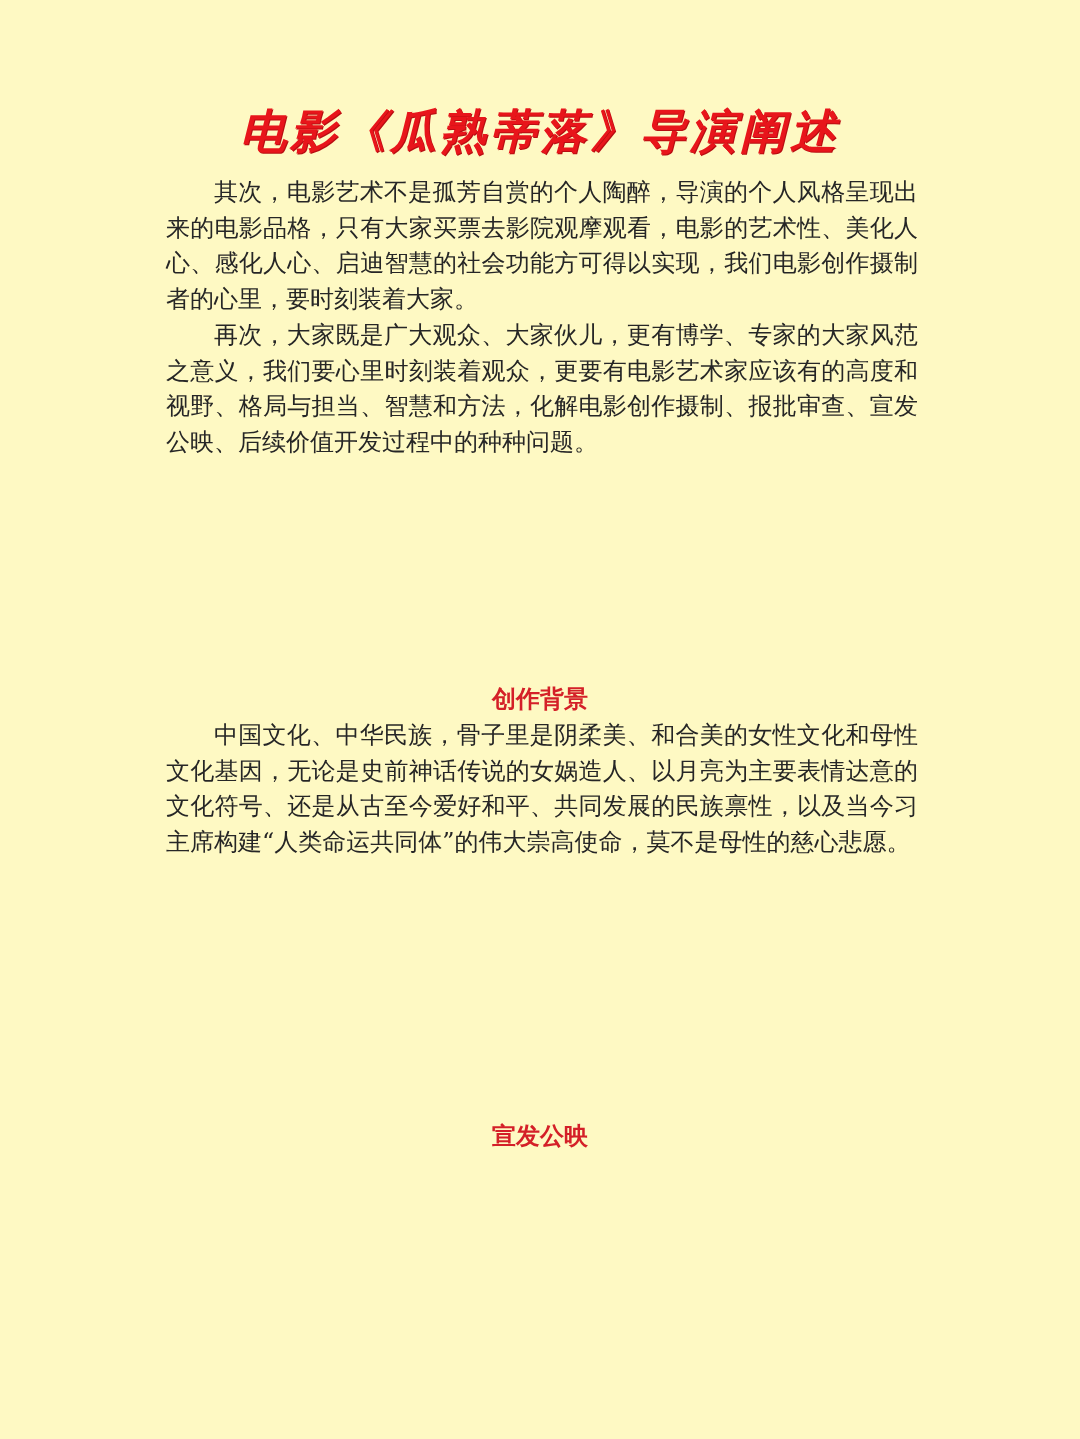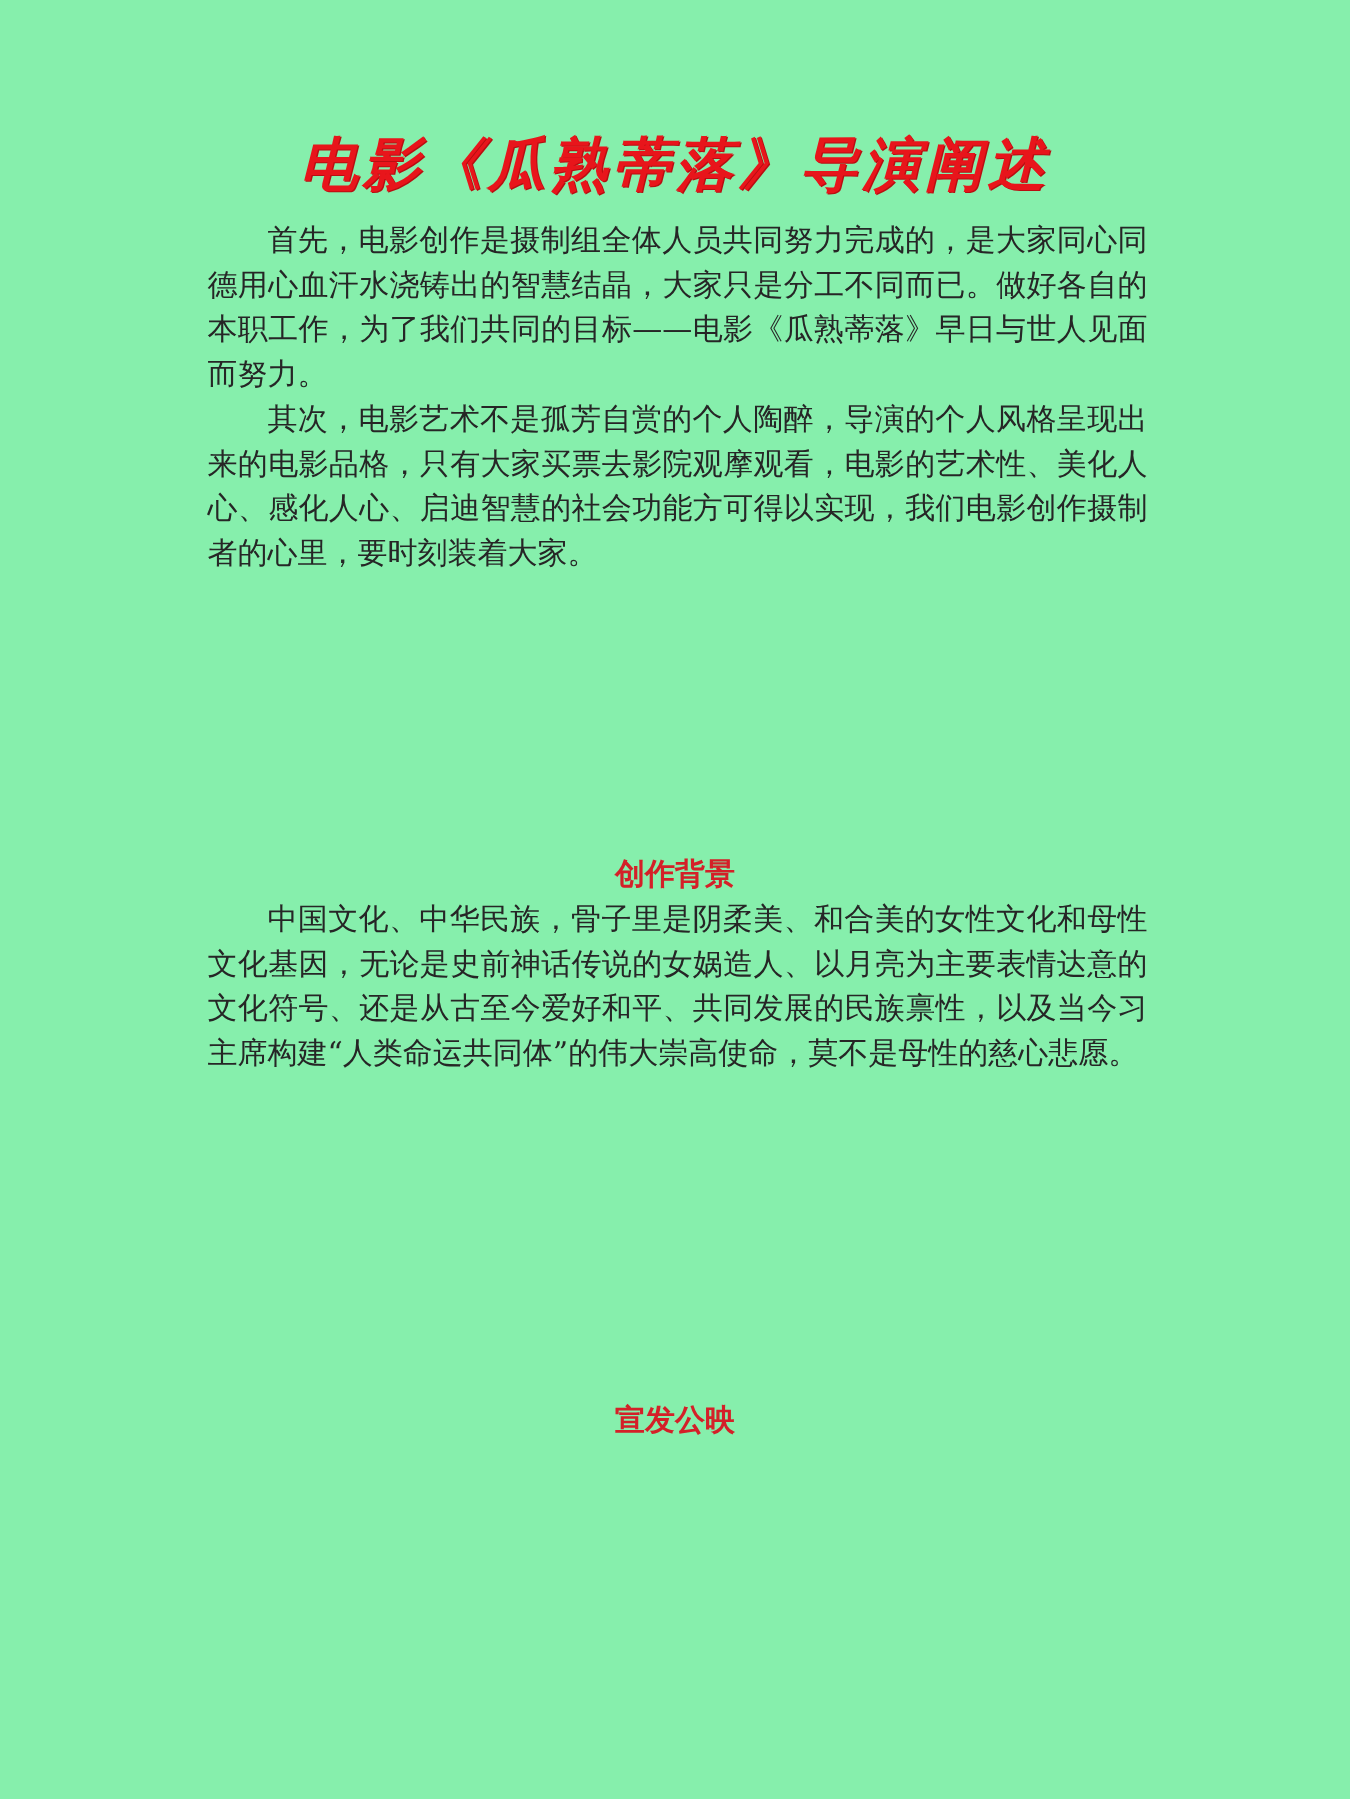--- a/index.html
+++ b/index.html
@@ -1,17 +1,17 @@
 <!DOCTYPE html>
 <html><head>
 <meta charset="utf-8">
 <style>
   html, body { margin: 0; padding: 0; background: #ffffff; }
   body { width: 1080px; height: 1439px; position: relative; overflow: hidden; }
-  .page { position: absolute; left: 0; top: 0; width: 1080px; height: 1439px; background: #86efac; }
+  .page { position: absolute; left: 0; top: 0; width: 1080px; height: 1439px; background: #fef9c3; }
   .title {
     position: absolute; left: 0; top: 96px; width: 1080px; text-align: center;
     font-family: "DejaVu Serif", serif; font-weight: bold; font-style: italic;
     font-size: 46px; line-height: 70px; letter-spacing: 4px;
     color: #e8151b; text-shadow: 1px 1px 0 #b80e12;
   }
   .body-text {
     position: absolute; left: 166px; width: 752px;
     font-family: "DejaVu Serif", serif; font-size: 24px; color: #262626;
   }
@@ -22,22 +22,22 @@
     color: #d42028; line-height: 34px;
   }
 </style>
 </head>
 <body>
 
 <div class="page">
   <div class="title">电影《瓜熟蒂落》导演阐述</div>
 
   <div class="body-text" style="top:175px;">
-    <p class="para">首先，电影创作是摄制组全体人员共同努力完成的，是大家同心同德用心血汗水浇铸出的智慧结晶，大家只是分工不同而已。做好各自的本职工作，为了我们共同的目标——电影《瓜熟蒂落》早日与世人见面而努力。</p>
     <p class="para">其次，电影艺术不是孤芳自赏的个人陶醉，导演的个人风格呈现出来的电影品格，只有大家买票去影院观摩观看，电影的艺术性、美化人心、感化人心、启迪智慧的社会功能方可得以实现，我们电影创作摄制者的心里，要时刻装着大家。</p>
+    <p class="para">再次，大家既是广大观众、大家伙儿，更有博学、专家的大家风范之意义，我们要心里时刻装着观众，更要有电影艺术家应该有的高度和视野、格局与担当、智慧和方法，化解电影创作摄制、报批审查、宣发公映、后续价值开发过程中的种种问题。</p>
   </div>
 
   <div class="heading" style="top:682px;text-align:center;">创作背景</div>
   <div class="body-text" style="top:718px;">
     <p class="para">中国文化、中华民族，骨子里是阴柔美、和合美的女性文化和母性文化基因，无论是史前神话传说的女娲造人、以月亮为主要表情达意的文化符号、还是从古至今爱好和平、共同发展的民族禀性，以及当今习主席构建“人类命运共同体”的伟大崇高使命，莫不是母性的慈心悲愿。</p>
   </div>
 
   <div class="heading" style="top:1119px;">宣发公映</div>
   <div class="body-text" style="top:1155px;">
   </div>

